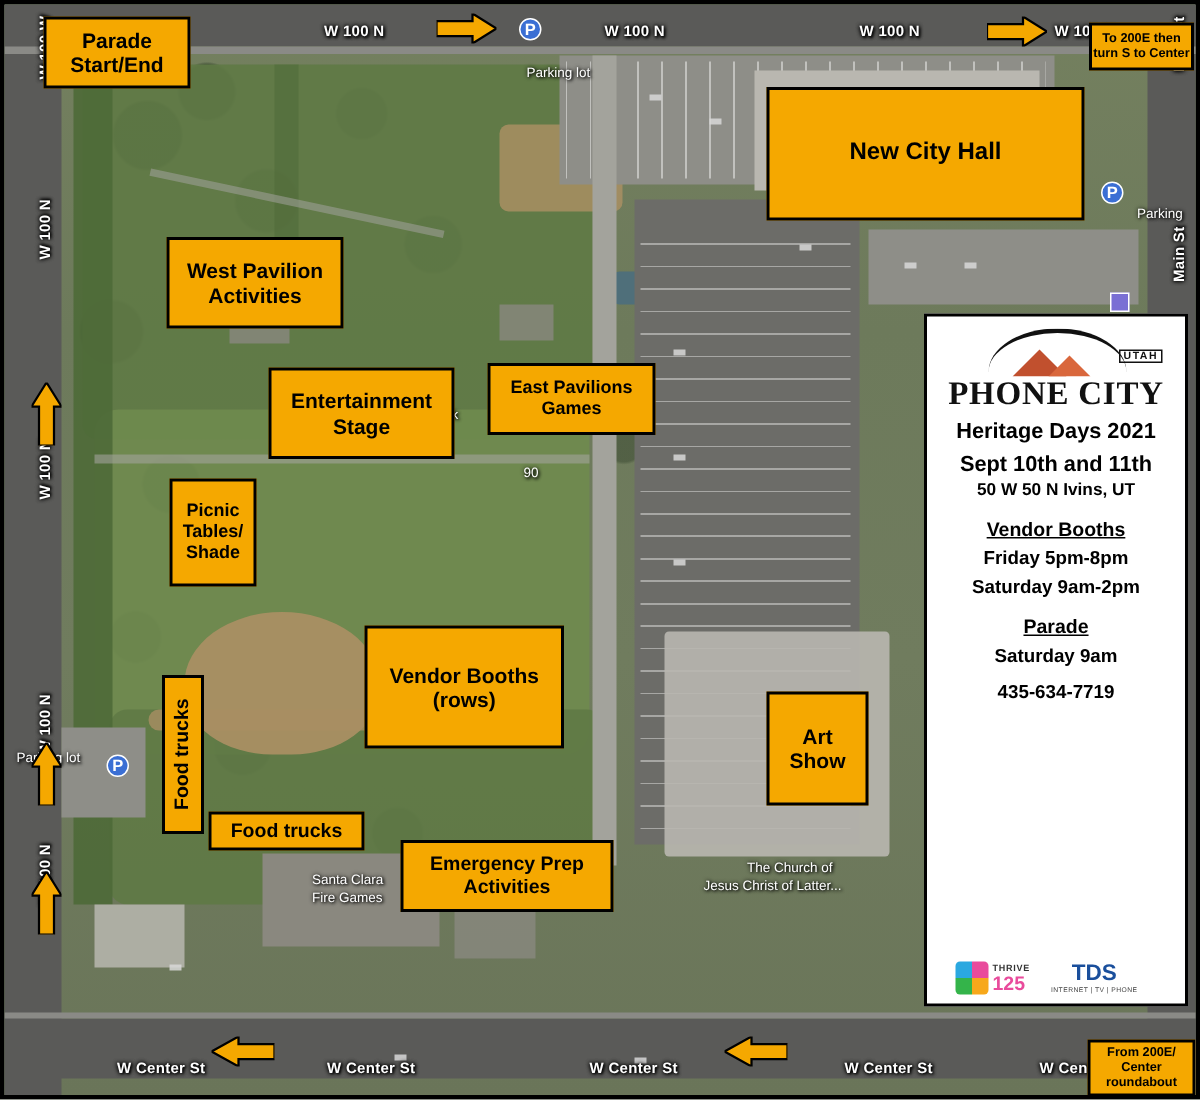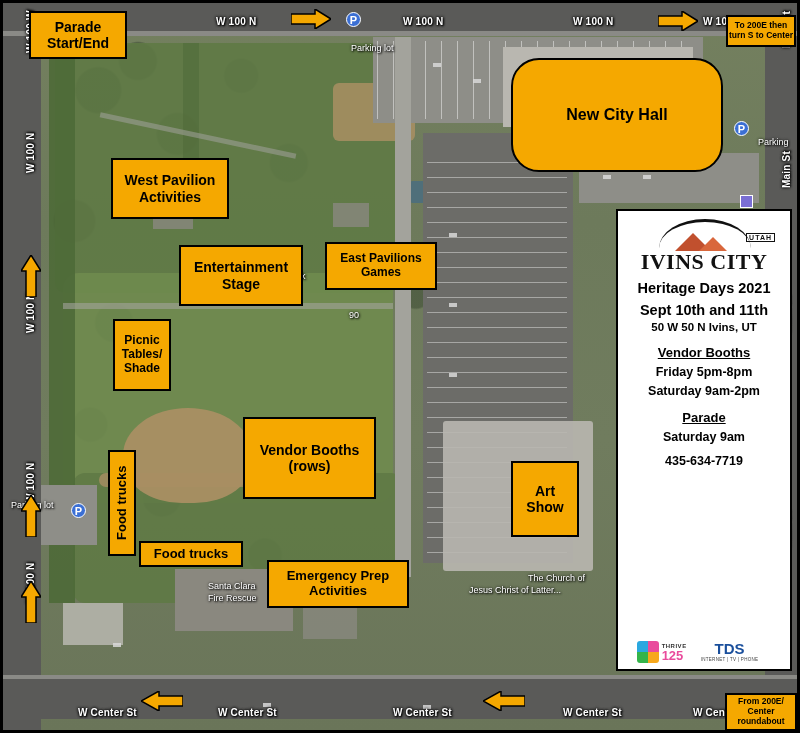--- a/index.html
+++ b/index.html
@@ -377,22 +377,22 @@
       <div class="street-label vert" style="left: 778px; top: 45px;">Main St</div>
       <div class="street-label vert" style="left: 778px; top: 185px;">Main St</div>
       <div class="street-label vert" style="left: 778px; top: 330px;">Main St</div>
       <div class="street-label vert" style="left: 778px; top: 545px;">Main St</div>
     </div>
   <div id="map-notes">
       <div class="map-note" style="left: 348px; top: 40px;">Parking lot</div>
       <div class="map-note" style="left: 755px; top: 134px;">Parking</div>
       <div class="map-note" style="left: 8px; top: 497px;">Parking lot</div>
       <div class="map-note" style="left: 205px; top: 578px;">Santa Clara</div>
-      <div class="map-note" style="left: 205px; top: 590px;">Fire Rescue</div>
-      <div class="map-note" style="left: 525px; top: 570px;">The Church of</div>
+      <div class="map-note" style="left: 205px; top: 590px;">Fire Games</div>
+      <div class="map-note" style="left: 495px; top: 570px;">The Church of</div>
       <div class="map-note" style="left: 466px; top: 582px;">Jesus Christ of Latter...</div>
       <div class="map-note" style="left: 295px; top: 268px;">rk</div>
       <div class="map-note" style="left: 318px; top: 307px; padding-left: 28px;">90</div>
     </div>
 
   <div class="p-marker" style="left:343px;top:9px;">P</div>
   <div class="p-marker" style="left:731px;top:118px;">P</div>
   <div class="p-marker" style="left:68px;top:500px;">P</div>
   <div class="poi-sq" style="left:737px;top:192px;"></div>
 
@@ -416,21 +416,21 @@
   </svg>
   <svg class="arrow-shape" style="left:480px;top:688px;" width="42" height="20" viewBox="0 0 42 20">
     <path d="M42 5 H18 V0 L0 10 L18 20 V15 H42 Z" fill="#f5a800" stroke="#000" stroke-width="1.5"></path>
   </svg>
 
   <div id="callouts">
       <div class="callout" style="left: 26px; top: 8px; width: 98px; height: 48px; font-size: 14px; white-space: pre-line;">Parade
 Start/End</div>
       <div class="callout" style="left: 723px; top: 12px; width: 70px; height: 32px; font-size: 8.5px; white-space: pre-line;">To 200E then
 turn S to Center</div>
-      <div class="callout" style="left: 508px; top: 55px; width: 212px; height: 114px; font-size: 16px; white-space: pre-line; border-radius: 28px;">New City Hall</div>
+      <div class="callout" style="left: 508px; top: 55px; width: 212px; height: 89px; font-size: 16px; white-space: pre-line;">New City Hall</div>
       <div class="callout" style="left: 108px; top: 155px; width: 118px; height: 61px; font-size: 14px; white-space: pre-line;">West Pavilion
 Activities</div>
       <div class="callout" style="left: 176px; top: 242px; width: 124px; height: 61px; font-size: 14px; white-space: pre-line;">Entertainment
 Stage</div>
       <div class="callout" style="left: 322px; top: 239px; width: 112px; height: 48px; font-size: 12px; white-space: pre-line;">East Pavilions
 Games</div>
       <div class="callout" style="left: 110px; top: 316px; width: 58px; height: 72px; font-size: 12px; white-space: pre-line;">Picnic
 Tables/
 Shade</div>
       <div class="callout" style="left: 240px; top: 414px; width: 133px; height: 82px; font-size: 14px; white-space: pre-line;">Vendor Booths
@@ -444,21 +444,21 @@
       <div class="callout" style="left: 722px; top: 690px; width: 72px; height: 38px; font-size: 8.5px; white-space: pre-line;">From 200E/
 Center
 roundabout</div>
     </div>
 
   <div id="info-panel">
     <div class="logo-wrap">
       <div class="logo-arc"></div>
       <div class="logo-mtn"></div>
       <div class="logo-utah">UTAH</div>
-      <div class="logo-name">IVINS CITY</div>
+      <div class="logo-name">PHONE CITY</div>
     </div>
 
     <div class="panel-title">Heritage Days 2021</div>
     <div class="panel-title">Sept 10th and 11th</div>
     <div class="panel-sub">50 W 50 N Ivins, UT</div>
 
     <div class="panel-head">Vendor Booths</div>
     <div class="panel-line">Friday 5pm-8pm</div>
     <div class="panel-line">Saturday 9am-2pm</div>
 

